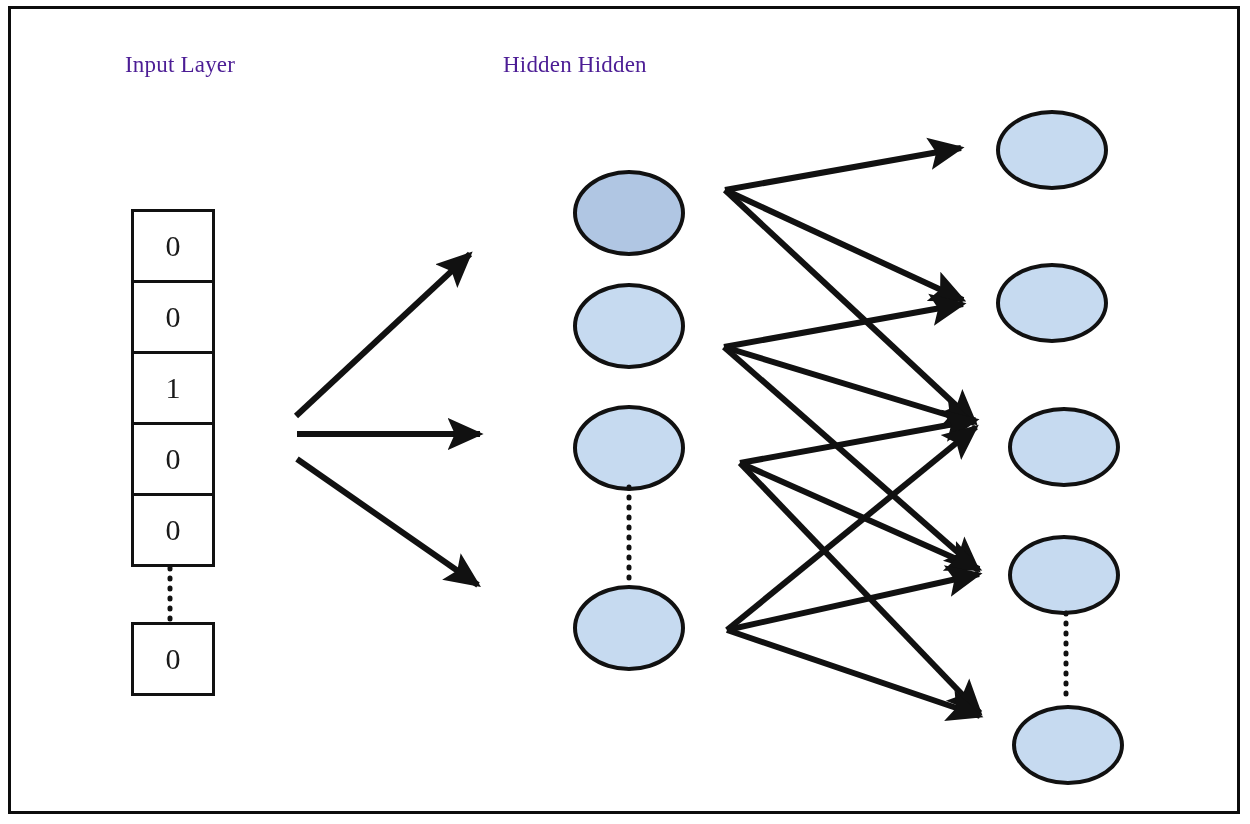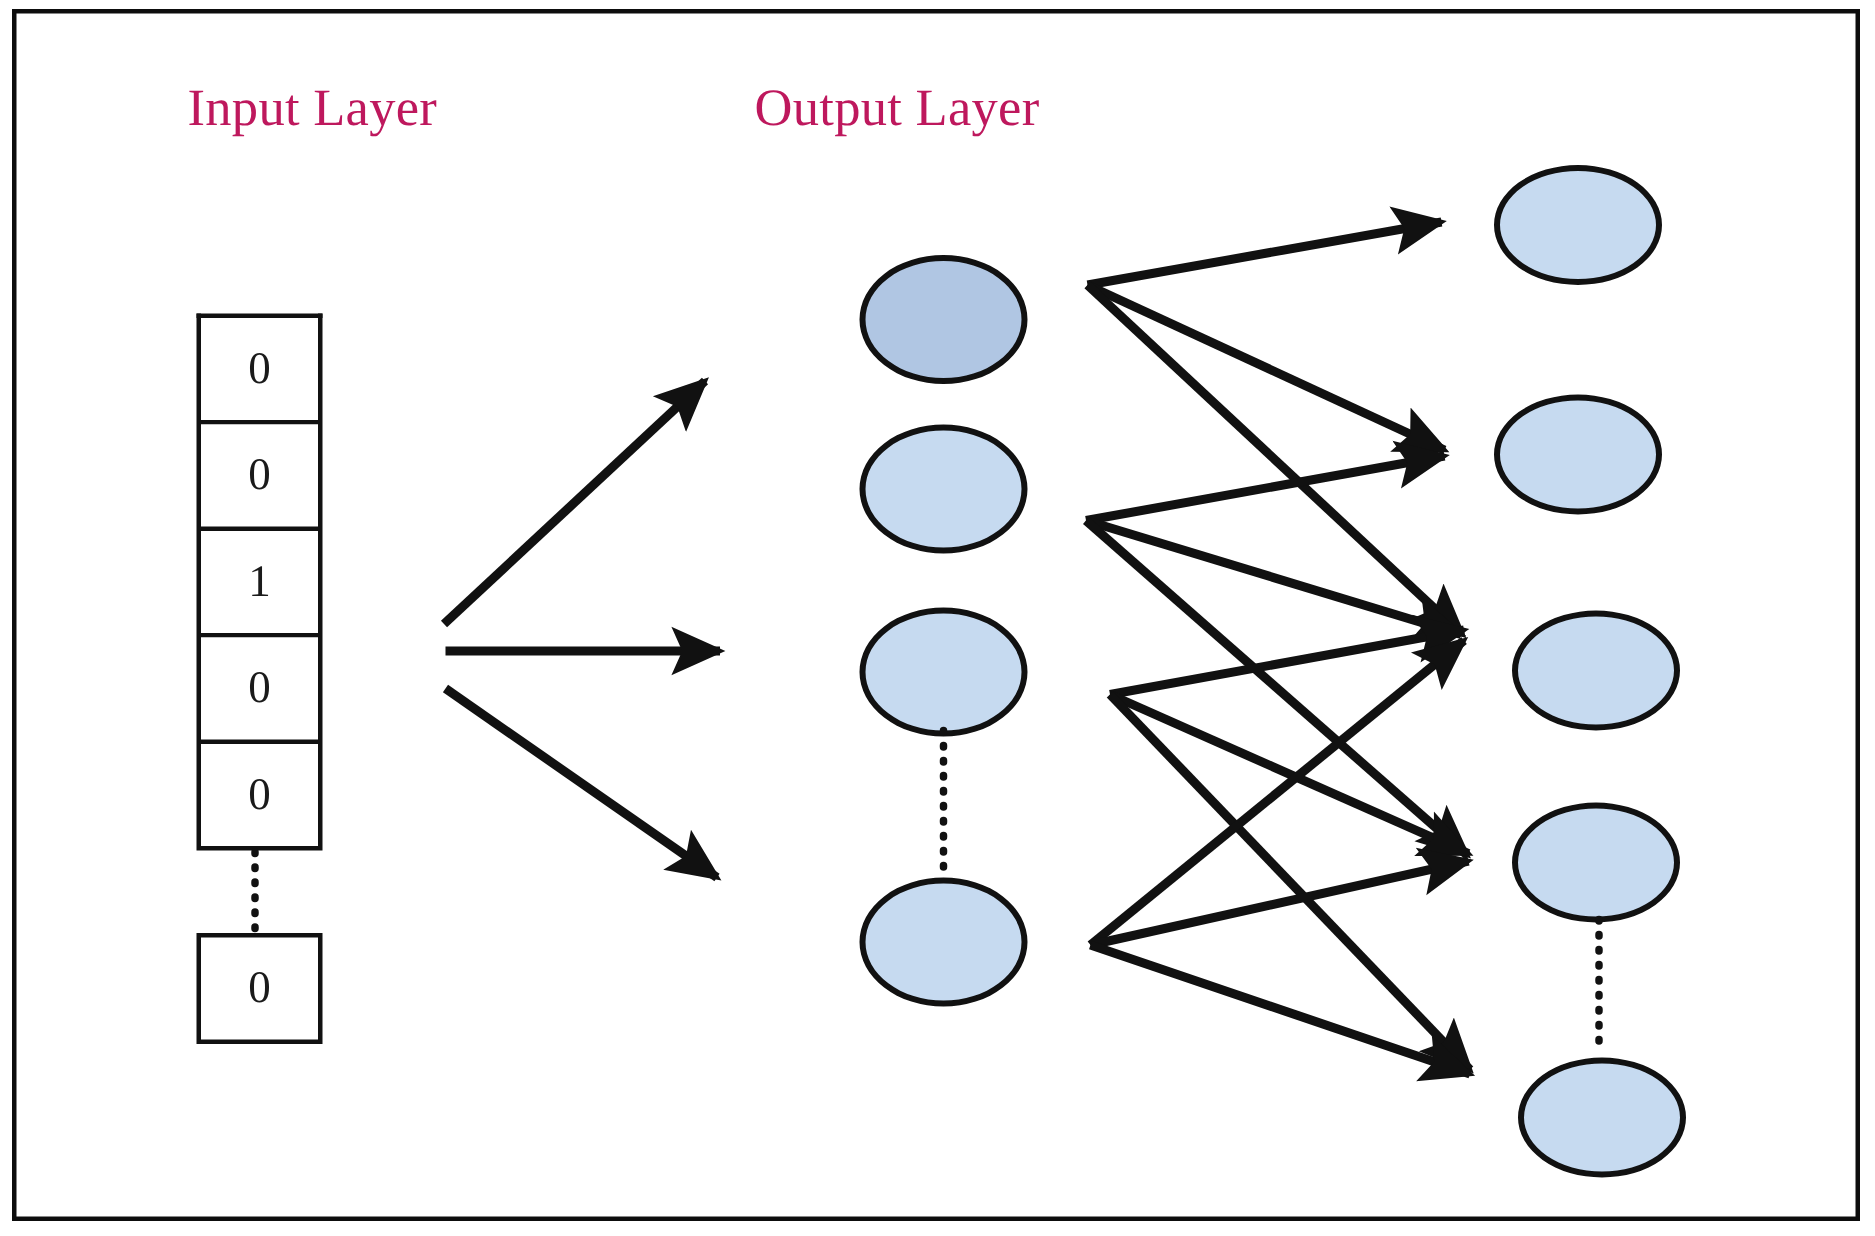--- a/index.html
+++ b/index.html
@@ -20,22 +20,22 @@
     left: 8px;
     top: 6px;
     width: 1232px;
     height: 808px;
     border: 3px solid #0d0d0d;
     box-sizing: border-box;
     background: #ffffff;
   }
   .layer-title {
     position: absolute;
-    font-size: 35px;
-    color: #be185d;
+    font-size: 23px;
+    color: #4c1d95;
     white-space: nowrap;
     letter-spacing: 0.2px;
   }
   #title-input  { left: 125px; top: 52px; }
   #title-hidden { left: 503px; top: 52px; }
   #title-output { left: 930px; top: 52px; }
 
   
   .vec-stack {
     position: absolute;
@@ -94,21 +94,21 @@
     pointer-events: none;
   }
 </style>
 </head>
 <body>
 
 <div id="canvas">
   <div id="frame"></div>
 
   <div class="layer-title" id="title-input">Input Layer</div>
-  <div class="layer-title" id="title-hidden">Output Layer</div>
+  <div class="layer-title" id="title-hidden">Hidden Hidden</div>
 
   <div class="vec-stack">
     <div class="vec-cell">0</div>
     <div class="vec-cell">0</div>
     <div class="vec-cell">1</div>
     <div class="vec-cell">0</div>
     <div class="vec-cell">0</div>
   </div>
   <div class="vec-tail">0</div>
 

